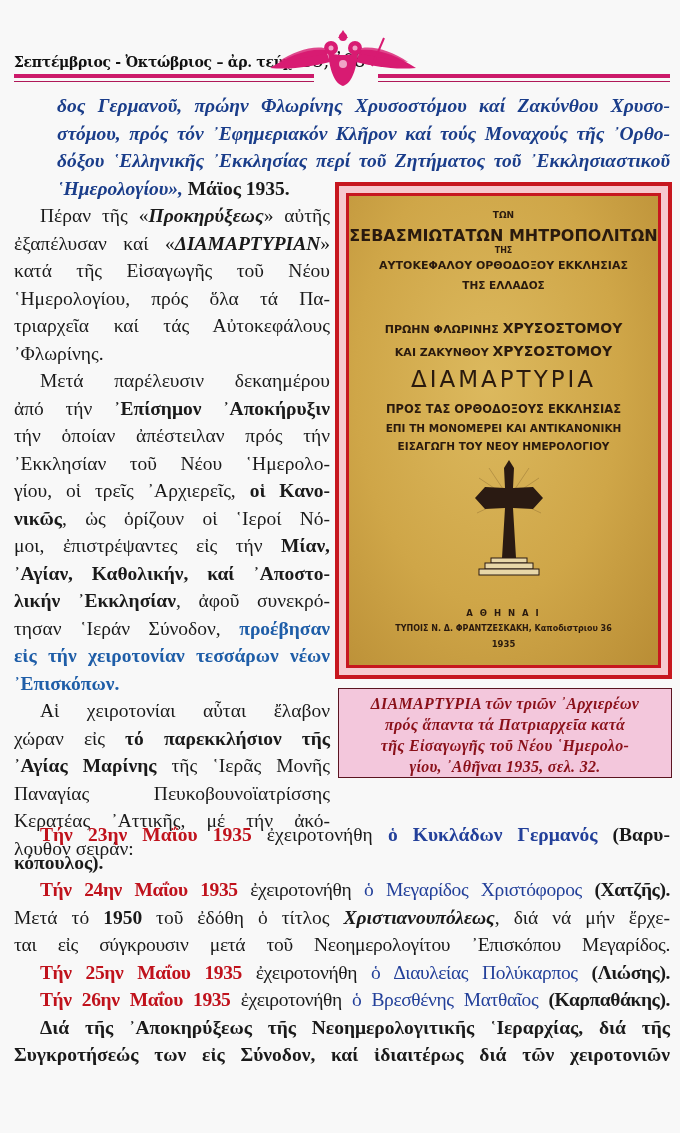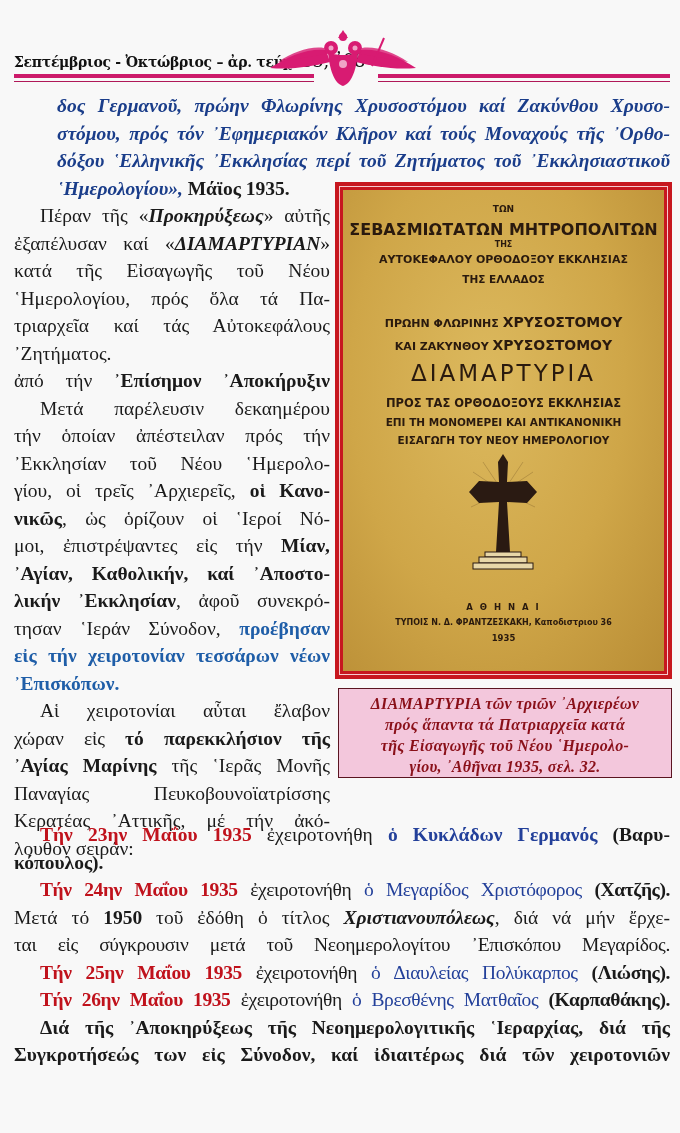--- a/index.html
+++ b/index.html
@@ -34,21 +34,21 @@
   .b { font-weight: bold; }
   .bi { font-weight: bold; font-style: italic; }
   .just { text-align: justify; text-align-last: justify; }
   .indent { text-indent: 26px; }
   .line { white-space: nowrap; display: block; }
 
   .frame {
     position: absolute; left: 335px; top: 182px; width: 337px; height: 497px;
     background: #c7171f; box-sizing: border-box; padding: 4px;
   }
-  .frame-inner { width: 100%; height: 100%; background: #f6c9cf; padding: 1px; box-sizing: border-box; }
+  .frame-inner { width: 100%; height: 100%; background: #f6c9cf; padding: 7px; box-sizing: border-box; }
   .frame-inner2 { width: 100%; height: 100%; background: #c7171f; padding: 3px; box-sizing: border-box; }
   .cover {
     width: 100%; height: 100%; box-sizing: border-box;
     background: radial-gradient(ellipse at 45% 40%, #dcb95e 0%, #cfa648 55%, #b98d35 100%);
     text-align: center; color: #2a1a0e; font-family: "DejaVu Sans", sans-serif;
     position: relative;
   }
   .cv { position: absolute; left: 0; right: 0; text-align: center; font-weight: bold; }
   .caption {
     position: absolute; left: 338px; top: 688px; width: 334px; height: 90px;
@@ -97,25 +97,25 @@
   <span class="line"><span class="blue-italic">῾Ημερολογίου»,</span><span class="b"> Μάϊος 1935.</span></span>
 </div>
 
 <div class="text" style="left:14px;top:202px;width:316px;">
   <div>
     <span class="line just indent"><span>Πέραν τῆς «</span><span class="bi">Προκηρύξεως</span><span>» αὐτῆς</span></span>
     <span class="line just"><span>ἐξαπέλυσαν καί «</span><span class="bi">ΔΙΑΜΑΡΤΥΡΙΑΝ</span><span>»</span></span>
     <span class="line just">κατά τῆς Εἰσαγωγῆς τοῦ Νέου</span>
     <span class="line just">῾Ημερολογίου, πρός ὅλα τά Πα-</span>
     <span class="line just">τριαρχεῖα καί τάς Αὐτοκεφάλους</span>
-    <span class="line">᾽Ζητήματος.</span>
+    <span class="line">᾽Φλωρίνης.</span>
   </div>
   <div>
+    <span class="line just indent">Μετά παρέλευσιν δεκαημέρου</span>
     <span class="line just"><span>ἀπό τήν </span><span class="b">᾽Επίσημον ᾽Αποκήρυξιν</span></span>
-    <span class="line just indent">Μετά παρέλευσιν δεκαημέρου</span>
     <span class="line just">τήν ὁποίαν ἀπέστειλαν πρός τήν</span>
     <span class="line just">᾽Εκκλησίαν τοῦ Νέου ῾Ημερολο-</span>
     <span class="line just"><span>γίου, οἱ τρεῖς ᾽Αρχιερεῖς, </span><span class="b">οἱ Κανο-</span></span>
     <span class="line just"><span class="b">νικῶς</span><span>, ὡς ὁρίζουν οἱ ῾Ιεροί Νό-</span></span>
     <span class="line just"><span>μοι, ἐπιστρέψαντες εἰς τήν </span><span class="b">Μίαν,</span></span>
     <span class="line just b">᾽Αγίαν, Καθολικήν, καί ᾽Αποστο-</span>
     <span class="line just"><span class="b">λικήν ᾽Εκκλησίαν</span><span>, ἀφοῦ συνεκρό-</span></span>
     <span class="line just"><span>τησαν ῾Ιεράν Σύνοδον, </span><span class="blue">προέβησαν</span></span>
     <span class="line just blue">εἰς τήν χειροτονίαν τεσσάρων νέων</span>
     <span class="line blue">᾽Επισκόπων.</span>

